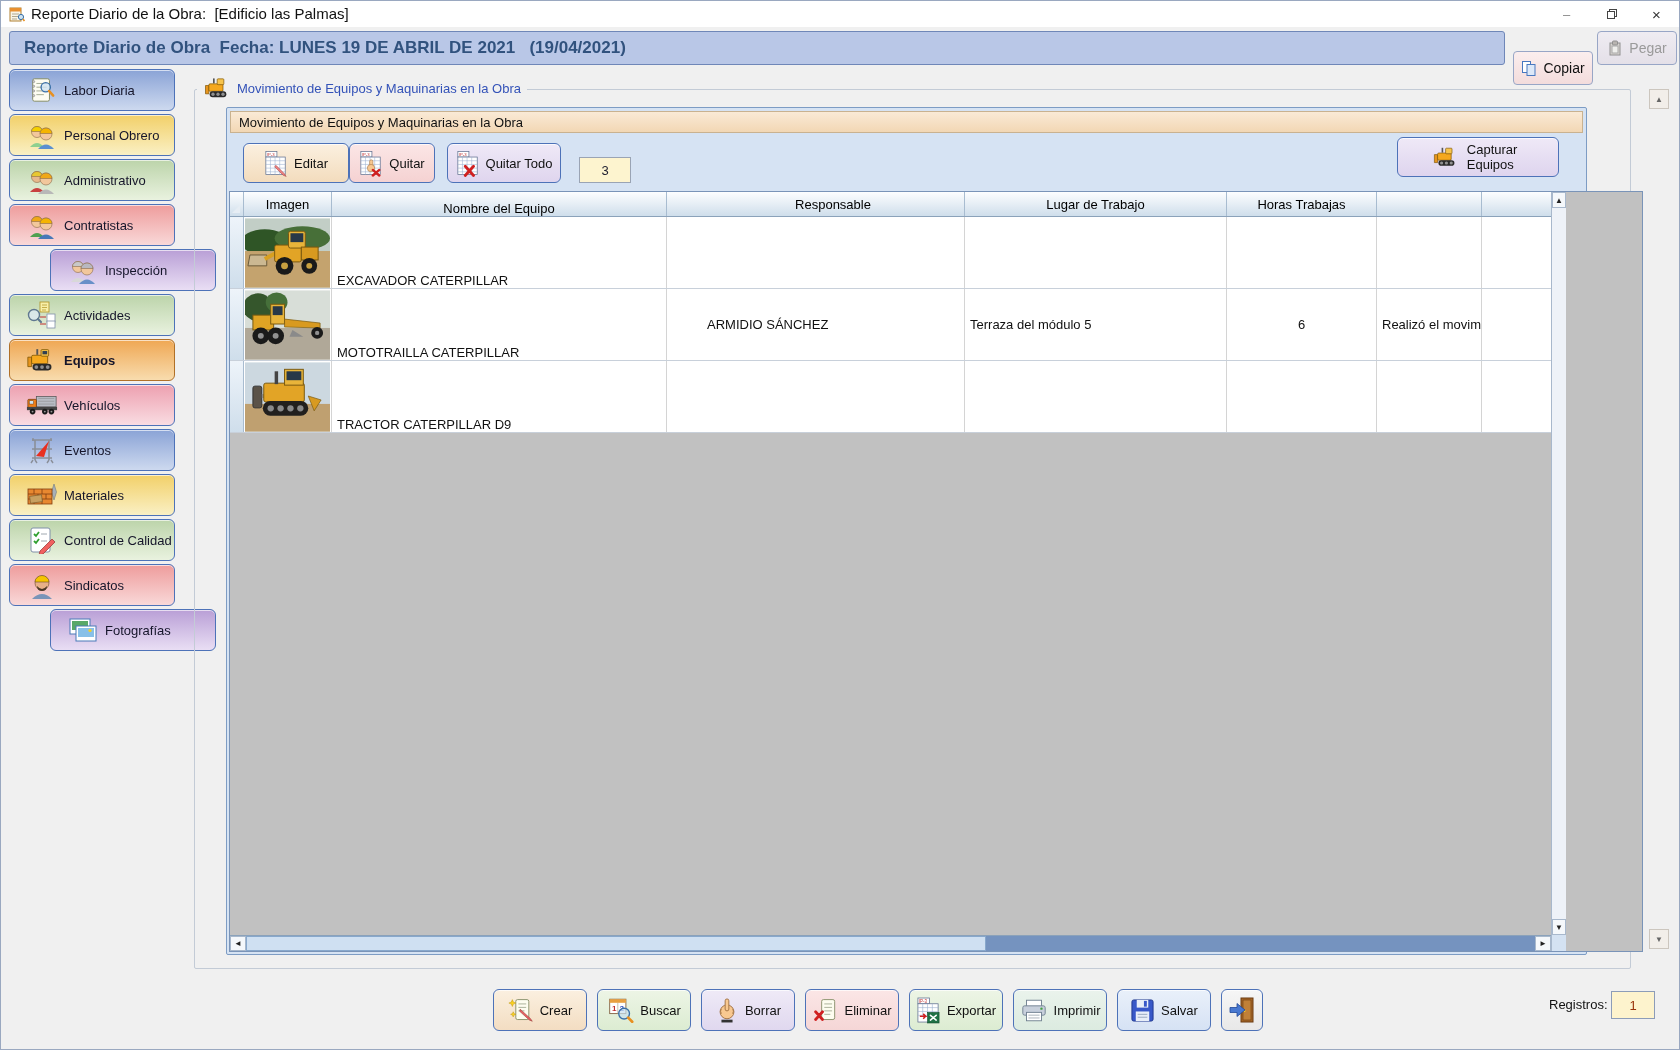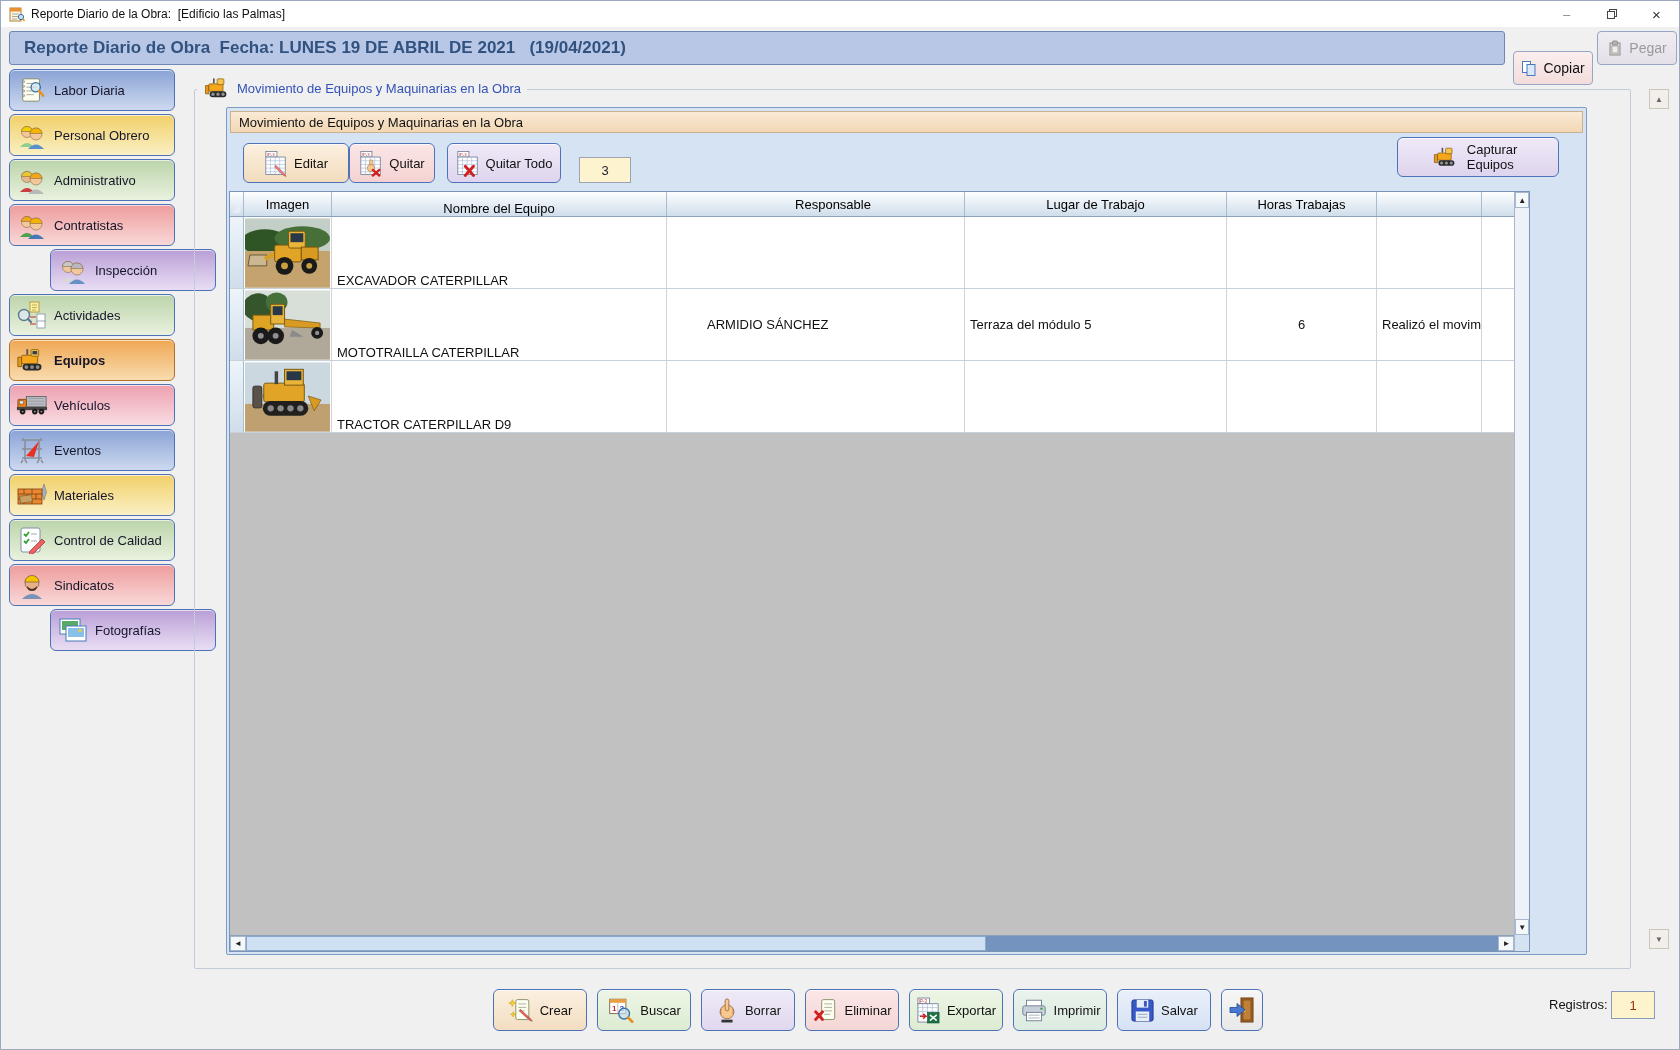--- a/index.html
+++ b/index.html
@@ -3,41 +3,41 @@
 <meta charset="utf-8">
 <style>
   * { margin:0; padding:0; box-sizing:border-box; }
   html,body { background:#d8d8d8; }
   body { font-family:"Liberation Sans", sans-serif; font-size:13px; color:#111; }
   #app { position:relative; width:1680px; height:1050px; background:#f0f0f0; overflow:hidden; border:1px solid #9aa8c0; }
 
   
   .titlebar { position:absolute; left:0; top:0; width:100%; height:26px; background:#ffffff; }
   .titlebar .appico { position:absolute; left:8px; top:5px; width:16px; height:16px; }
-  .titlebar .ttext { position:absolute; left:30px; top:0; line-height:26px; font-size:12px; color:#111; white-space:pre; }
+  .titlebar .ttext { position:absolute; left:30px; top:0; line-height:26px; font-size:15px; color:#111; white-space:pre; }
   .wctrl { position:absolute; top:0; width:45px; height:26px; display:flex; align-items:center; justify-content:center; color:#333; }
   .wc-min { right:90px; font-size:13px; color:#888; }
   .wc-res { right:45px; }
   .wc-close { right:0; font-size:15px; }
   .resbox { position:relative; width:10px; height:10px; }
   .resbox .r1 { position:absolute; left:0; bottom:0; width:8px; height:8px; border:1px solid #444; background:#fff; }
   .resbox .r2 { position:absolute; right:0; top:0; width:8px; height:8px; border:1px solid #444; }
 
   
   .hdrpanel { position:absolute; left:8px; top:30px; width:1496px; height:34px; background:#b9c7e7;
               border:1px solid #6f87b8; border-radius:3px; display:flex; align-items:center; }
   .hdrpanel span { padding-left:14px; font-size:17px; font-weight:bold; color:#31527e; white-space:pre; }
   .hbtn { position:absolute; top:30px; height:34px; width:80px; border:1px solid #98a6c6; border-radius:4px;
           display:flex; align-items:center; justify-content:center; gap:6px; font-size:14px; }
   .b-copiar { left:1512px; background:linear-gradient(#fbeeee,#f3dcdc);margin-top:20px; }
   .b-pegar  { left:1596px; background:linear-gradient(#efecf2,#e4e0e8); color:#9a9a9a; }
 
   
   .sbtn { position:absolute; left:8px; width:166px; height:42px; border:1px solid #4d72b8; border-radius:6px;
-          display:flex; align-items:center; padding-left:5px; gap:5px;
+          display:flex; align-items:center; padding-left:15px; gap:5px;
           box-shadow:inset 0 1px 0 rgba(255,255,255,.65); }
   .sbtn .slbl { font-size:13px; color:#15152a; }
   .c-blue   { background:linear-gradient(#8aa3d6,#cdd9ef); }
   .c-yellow { background:linear-gradient(#f2d069,#faf0c4); }
   .c-green  { background:linear-gradient(#bcd4aa,#e9f2df); }
   .c-red    { background:linear-gradient(#ee9c9c,#f9d8d8); }
   .c-purple { background:linear-gradient(#b99fd6,#e9def4);margin-left:41px; }
   .c-pink   { background:linear-gradient(#eda0b0,#f9dce2); }
   .c-orange { background:linear-gradient(#efa753,#f8dcae); border-color:#b07028; }
   .sbtn.sel .slbl { font-weight:bold; }
@@ -61,21 +61,21 @@
           display:flex; align-items:center; justify-content:center; gap:6px; font-size:13px;
           box-shadow:inset 0 1px 0 rgba(255,255,255,.7); }
   .b-editar  { left:242px; top:142px; width:106px;  background:linear-gradient(#fbf0e0,#f3dcbd); }
   .b-quitar  { left:348px; top:142px; width:86px;  background:linear-gradient(#fbe6e6,#f5d2d2); }
   .b-qtodo   { left:446px; top:142px; width:114px; background:linear-gradient(#efe9f7,#dfd5ee); }
   .b-capturar{ left:1396px; top:136px; width:162px; background:linear-gradient(#efe9f7,#ded4ee);padding-left:34px; }
   .countbox { position:absolute; left:578px; top:156px; width:52px; height:26px; background:#fdf4cf;
               border:1px solid #9aa4b4; display:flex; align-items:center; justify-content:center; color:#223; }
 
   
-  .grid { position:absolute; left:228px; top:190px; width:1301px; height:761px;
+  .grid { position:absolute; left:228px; top:190px; width:1414px; height:761px;
           border:1px solid #7a94b8; background:#c1c1c1; display:flex; }
   .gleft { width:1321px; display:flex; flex-direction:column; }
   .ghead { height:25px; display:flex; background:linear-gradient(#fdfeff,#cfdeeb); border-bottom:1px solid #8ba2ba; }
   .gh { display:flex; align-items:center; justify-content:center; font-size:13px; color:#000;
         border-right:1px solid #a8bcd0; height:100%; position:relative; }
   .grow { height:72px; display:flex; background:#fff; border-bottom:1px solid #c8d0da; }
   .gc { border-right:1px solid #d4d4d4; display:flex; align-items:center; overflow:hidden; white-space:nowrap; font-size:13px; }
   .w-sel{ width:14px; } .w-img{ width:88px; } .w-nom{ width:335px;align-items:flex-end; } .w-res{ width:263px;margin-left:35px; }
   .w-lug{ width:262px; } .w-hor{ width:150px; } .w-obs{ width:105px; } .w-fill{ flex:1; border-right:none; }
   .gc.w-sel { background:linear-gradient(#eef4fa,#cfdeeb); border-right:1px solid #a8bcd0; }

